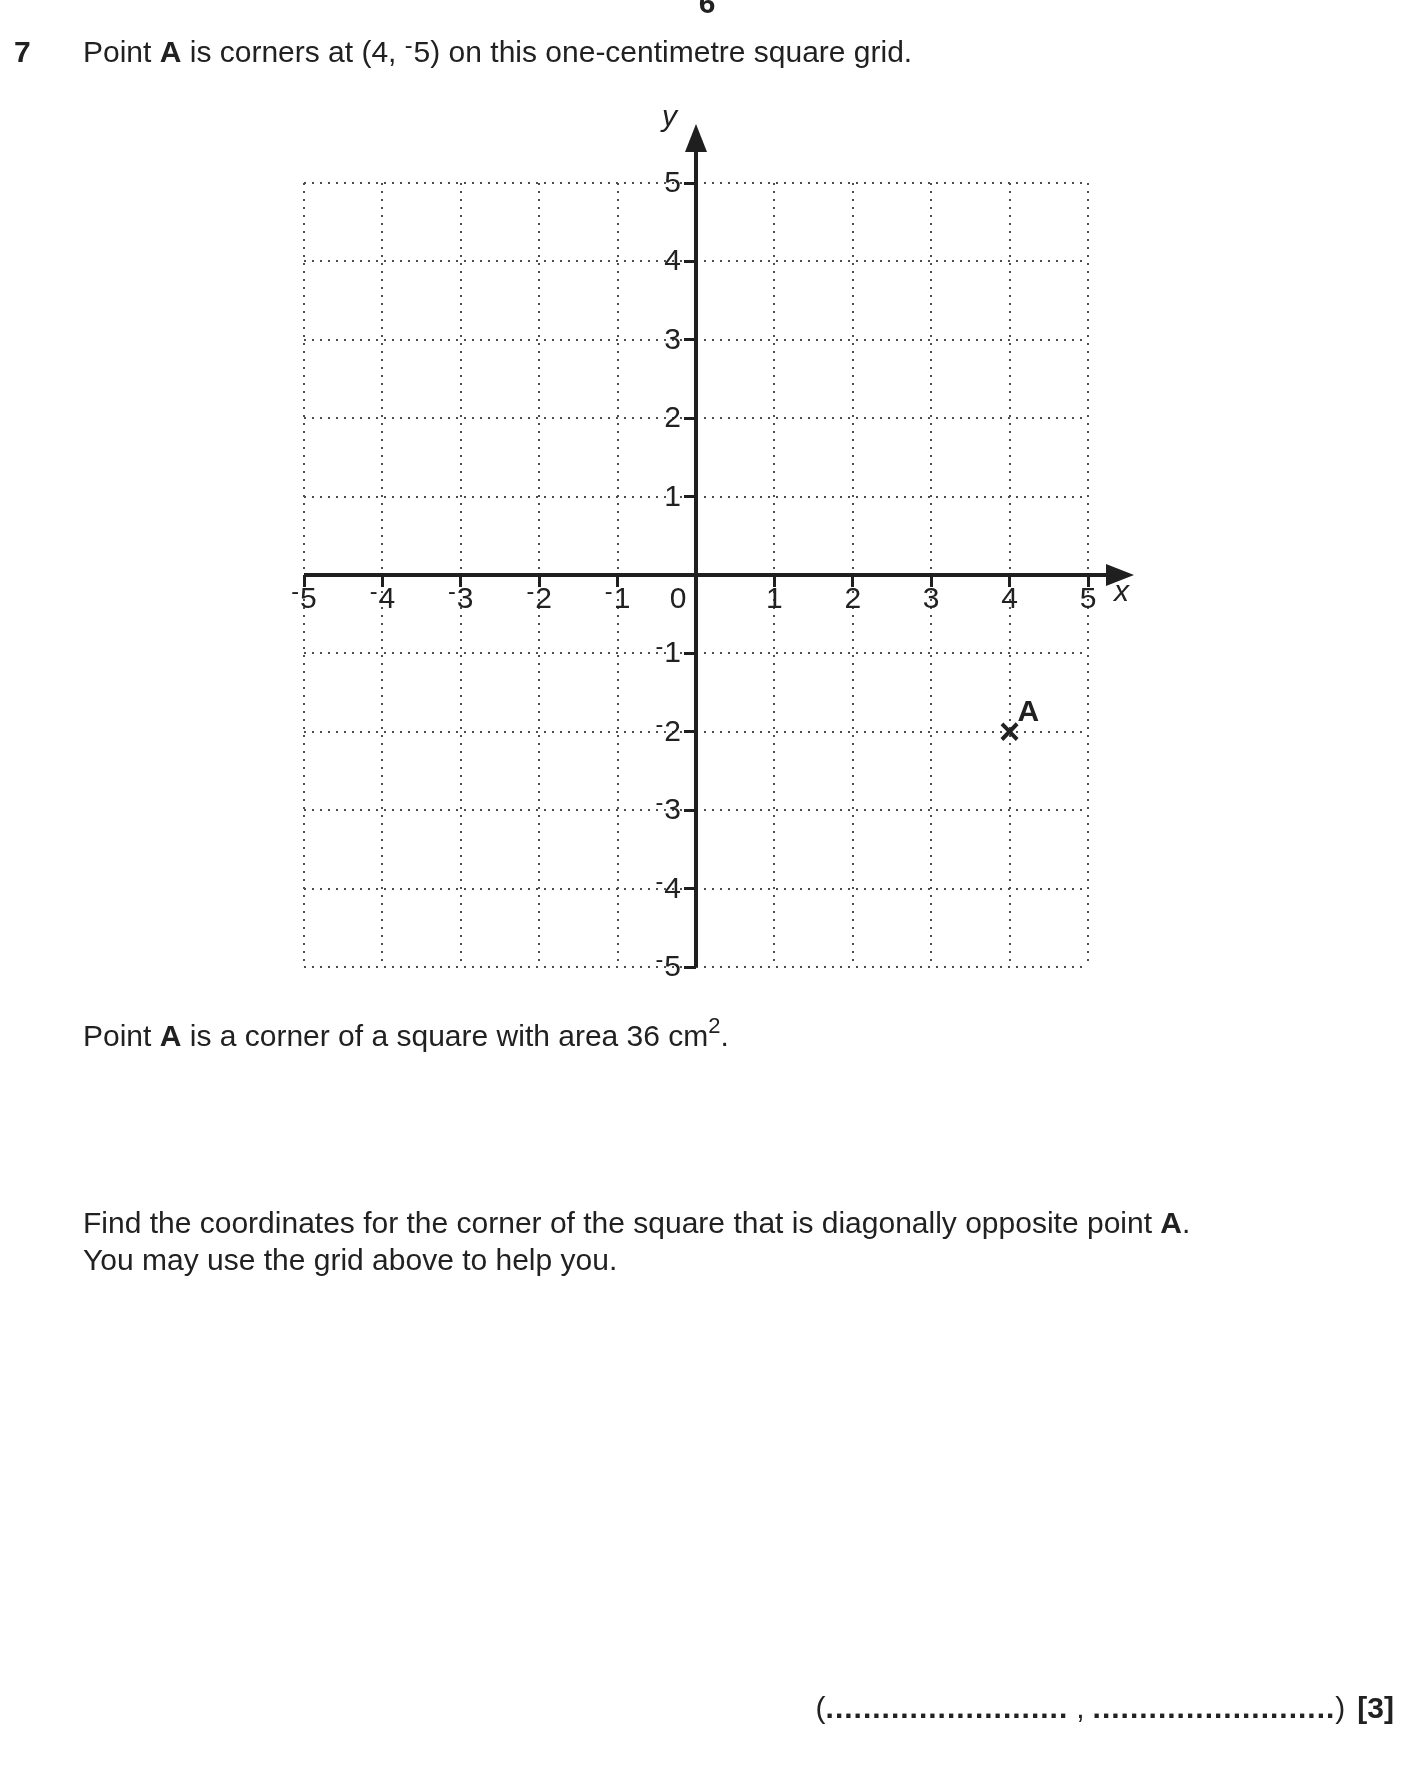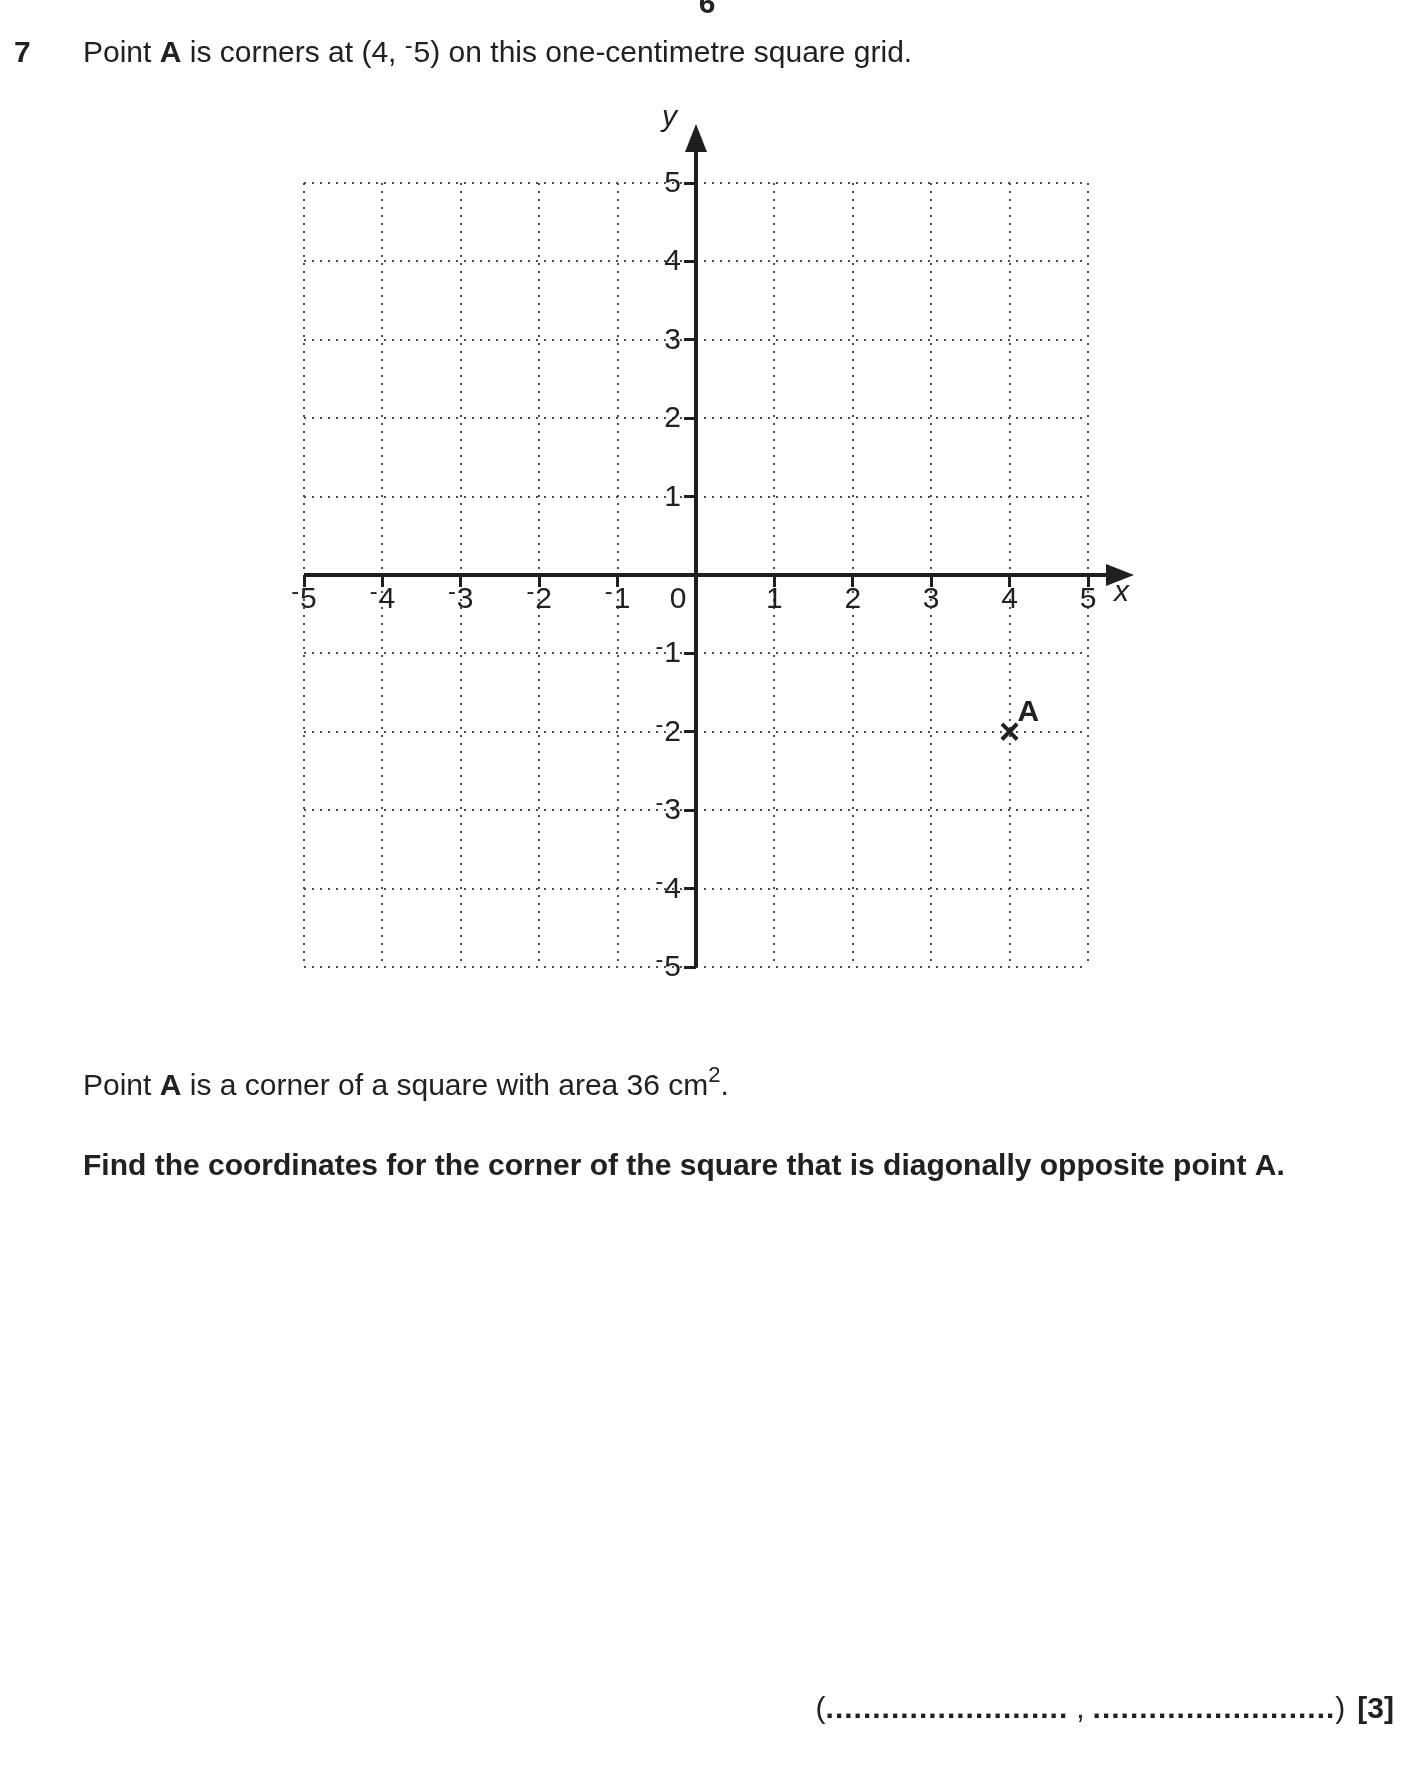--- a/index.html
+++ b/index.html
@@ -117,25 +117,26 @@
       <div class="tick" style="left: 684px; top: 338.3px; width: 12px; height: 3px;"></div>
       <div class="ylab" style="left: 611px; top: 323.8px;">3</div>
       <div class="tick" style="left: 684px; top: 259.9px; width: 12px; height: 3px;"></div>
       <div class="ylab" style="left: 611px; top: 245.4px;">4</div>
       <div class="tick" style="left: 684px; top: 181.5px; width: 12px; height: 3px;"></div>
       <div class="ylab" style="left: 611px; top: 167px;">5</div>
       <div class="pmark" style="left: 1009.6px; top: 731.8px;">×</div>
       <div class="plab" style="left: 1017.6px; top: 695.8px;">A</div>
     </div>
 
-  <div class="para" style="top:1066px;">
+  <div class="para" style="top:1017px;">
     <div class="line"><span>Point </span><b>A</b><span> is a corner of a square with area 36 cm</span><span class="supnum">2</span><span>.</span></div>
   </div>
 
-  <div class="para" style="top:1146px;font-weight:bold;">
+  <div class="para" style="top:1204px;">
     <div class="line"><span>Find the coordinates for the corner of the square that is diagonally opposite point </span><b>A</b><span>.</span></div>
+    <div class="line"><span>You may use the grid above to help you.</span></div>
   </div>
 
   <div class="answer">
     <span>(</span><span class="dots">..........................</span><span class="comma">,</span><span class="dots">..........................</span><span>)</span><span class="marks">[3]</span>
   </div>
 
 </div>
 
 </body></html>

